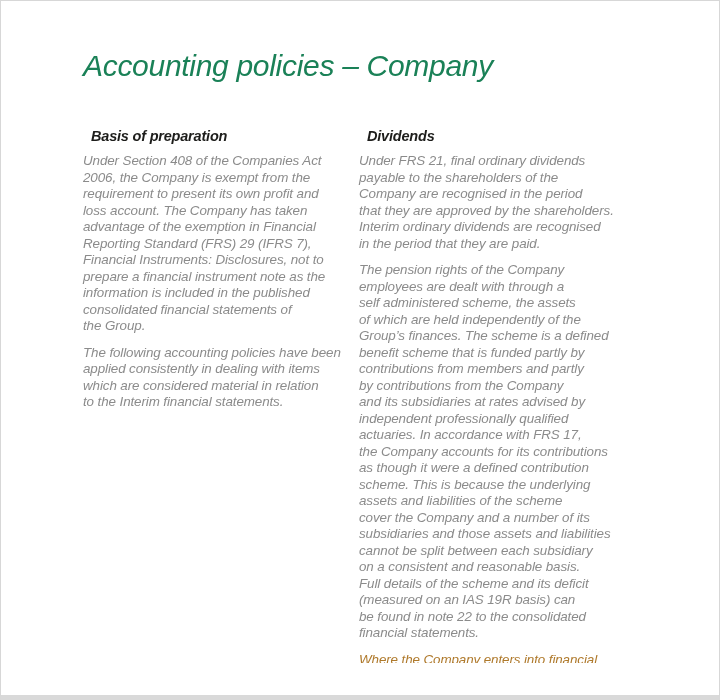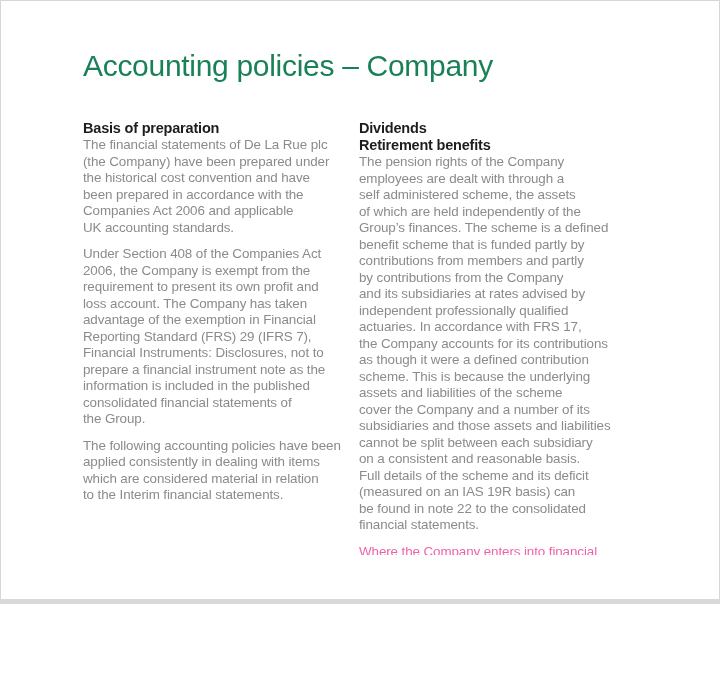--- a/index.html
+++ b/index.html
@@ -3,90 +3,85 @@
 <meta charset="utf-8">
 <style>
   html, body {
     margin: 0;
     padding: 0;
     background: #ffffff;
   }
   .canvas {
     position: relative;
     width: 720px;
-    height: 604px;
+    height: 700px;
     box-sizing: border-box;
     background: #ffffff;
     border-top: 1px solid #d7d7d7;
     border-left: 1px solid #d7d7d7;
     border-right: 1px solid #d7d7d7;
     border-bottom: 5px solid #d9d9d9;
     overflow: hidden;
     font-family: "Liberation Sans", "DejaVu Sans", sans-serif;
+    font-style: italic;
   }
   .page-title {
     position: absolute;
     left: 82px;
     top: 27px;
     font-size: 30px;
     line-height: 36px;
     font-weight: 400;
     letter-spacing: -0.3px;
     color: #1a8157;
     white-space: pre;
   }
   .col {
     position: absolute;
     top: 119px;
     width: 295px;
   }
   .col-left  { left: 82px; }
   .col-right { left: 358px; }
   .sec-heading {
-    margin: 0;
+    margin: 8px;
     font-size: 14.5px;
     line-height: 17px;
     font-weight: 700;
     letter-spacing: -0.2px;
     color: #1d1d1b;
     white-space: pre;
   }
   .body-para {
     margin: 0 0 10px 0;
     font-size: 13.4px;
     line-height: 16.5px;
     font-weight: 400;
     letter-spacing: -0.1px;
     color: #8b8b8b;
     white-space: pre;
   }
   .body-para.clipped {
     max-height: 11px;
     overflow: hidden;
-    color: #ec4899;
+    color: #a16207;
     opacity: 0.85;
     margin-bottom: 16px;
   }
 </style>
 </head>
 <body>
 
 <div class="canvas">
 
   <h1 class="page-title">Accounting policies – Company</h1>
 
   <div class="col col-left">
     <div>
       <h2 class="sec-heading">Basis of preparation</h2>
-      <p class="body-para">The financial statements of De La Rue plc
-(the Company) have been prepared under
-the historical cost convention and have
-been prepared in accordance with the
-Companies Act 2006 and applicable
-UK accounting standards.</p>
       <p class="body-para">Under Section 408 of the Companies Act
 2006, the Company is exempt from the
 requirement to present its own profit and
 loss account. The Company has taken
 advantage of the exemption in Financial
 Reporting Standard (FRS) 29 (IFRS 7),
 Financial Instruments: Disclosures, not to
 prepare a financial instrument note as the
 information is included in the published
 consolidated financial statements of
@@ -94,24 +89,29 @@
       <p class="body-para">The following accounting policies have been
 applied consistently in dealing with items
 which are considered material in relation
 to the Interim financial statements.</p>
     </div>
   </div>
 
   <div class="col col-right">
     <div>
       <h2 class="sec-heading">Dividends</h2>
+      <p class="body-para">Under FRS 21, final ordinary dividends
+payable to the shareholders of the
+Company are recognised in the period
+that they are approved by the shareholders.
+Interim ordinary dividends are recognised
+in the period that they are paid.</p>
     </div>
 
     <div>
-      <h2 class="sec-heading">Retirement benefits</h2>
       <p class="body-para">The pension rights of the Company
 employees are dealt with through a
 self administered scheme, the assets
 of which are held independently of the
 Group’s finances. The scheme is a defined
 benefit scheme that is funded partly by
 contributions from members and partly
 by contributions from the Company
 and its subsidiaries at rates advised by
 independent professionally qualified

